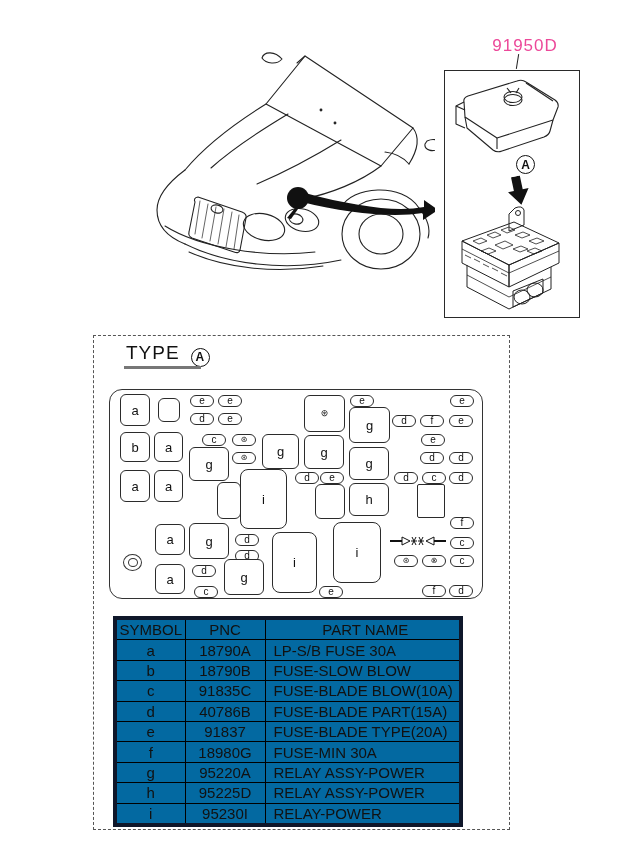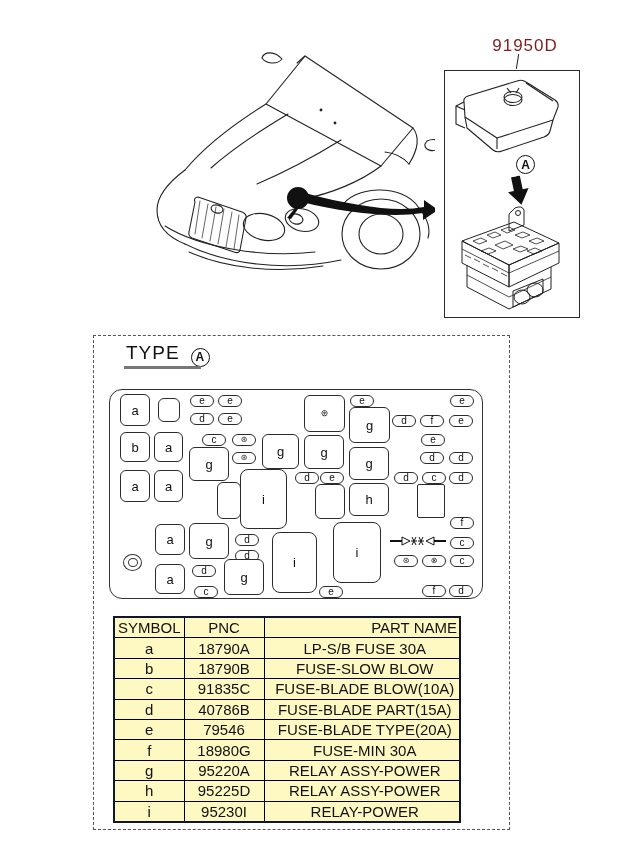--- a/index.html
+++ b/index.html
@@ -2,21 +2,21 @@
 <html><head>
 <meta charset="utf-8">
 <style>
   html,body{margin:0;padding:0;background:#fff;}
   body{width:620px;height:848px;font-family:"Liberation Sans",sans-serif;color:#111;}
   #canvas{position:relative;width:620px;height:848px;overflow:hidden;background:#fff;}
   .abs{position:absolute;}
 
   
   #part-code{position:absolute;left:480px;top:36px;width:90px;text-align:center;
-             font-size:17px;letter-spacing:1px;color:#7f1d1d;}
+             font-size:17px;letter-spacing:1px;color:#ec4899;}
   #leader{position:absolute;left:517px;top:54px;height:15px;width:0;
           border-left:1.5px solid #222;transform:rotate(9deg);}
   #partbox{position:absolute;left:444px;top:70px;width:136px;height:248px;
            border:1.6px solid #2a2a2a;box-sizing:border-box;background:#fff;}
   .circleA{display:inline-flex;align-items:center;justify-content:center;
            border:1.6px solid #111;border-radius:50%;box-sizing:border-box;
            font-weight:bold;background:#fff;}
   #partbox .circleA{position:absolute;left:71px;top:84px;width:19px;height:19px;font-size:12px;}
   #down-arrow{position:absolute;left:62px;top:105px;transform:rotate(-12deg);}
 
@@ -38,26 +38,26 @@
   .pill{border-radius:6px;font-size:10px;}
   .sym{font-size:8px;}
   .box.sym{font-size:9px;}
   #hole{position:absolute;left:13px;top:164px;width:19px;height:17px;border:1.6px solid #333;
         border-radius:50%;box-sizing:border-box;display:flex;align-items:center;justify-content:center;}
   #hole span{width:10px;height:9px;border:1.3px solid #333;border-radius:50%;box-sizing:border-box;}
   #diodes{position:absolute;left:280px;top:145px;}
 
   
   #parts-table{position:absolute;left:19px;top:280px;width:346px;border-collapse:collapse;
-               table-layout:fixed;border:2px solid #0f172a;background:#fef9c3;}
+               table-layout:fixed;border:4px solid #0f172a;background:#0369a1;}
   #parts-table th,#parts-table td{border:1.6px solid #000;height:19.4px;padding:0 2px;
                font-size:15px;font-weight:normal;text-align:center;white-space:nowrap;
                overflow:hidden;line-height:1;}
-  #parts-table td.name,#parts-table th.name{text-align:center;padding-left:8px;}
-  #parts-table th.name{text-align:right;}
+  #parts-table td.name,#parts-table th.name{text-align:left;padding-left:8px;}
+  #parts-table th.name{text-align:center;}
   col.c-sym{width:70px;} col.c-pnc{width:80px;} col.c-name{width:196px;}
 
   svg{display:block;}
 </style>
 </head>
 <body>
 
 <div id="canvas">
 
   <svg class="abs" style="left:145px;top:46px" width="290" height="235" viewBox="0 0 290 235">
@@ -250,21 +250,21 @@
             <td>91835C</td>
             <td class="name">FUSE-BLADE BLOW(10A)</td>
           </tr>
           <tr>
             <td>d</td>
             <td>40786B</td>
             <td class="name">FUSE-BLADE PART(15A)</td>
           </tr>
           <tr>
             <td>e</td>
-            <td>79546</td>
+            <td>91837</td>
             <td class="name">FUSE-BLADE TYPE(20A)</td>
           </tr>
           <tr>
             <td>f</td>
             <td>18980G</td>
             <td class="name">FUSE-MIN 30A</td>
           </tr>
           <tr>
             <td>g</td>
             <td>95220A</td>

